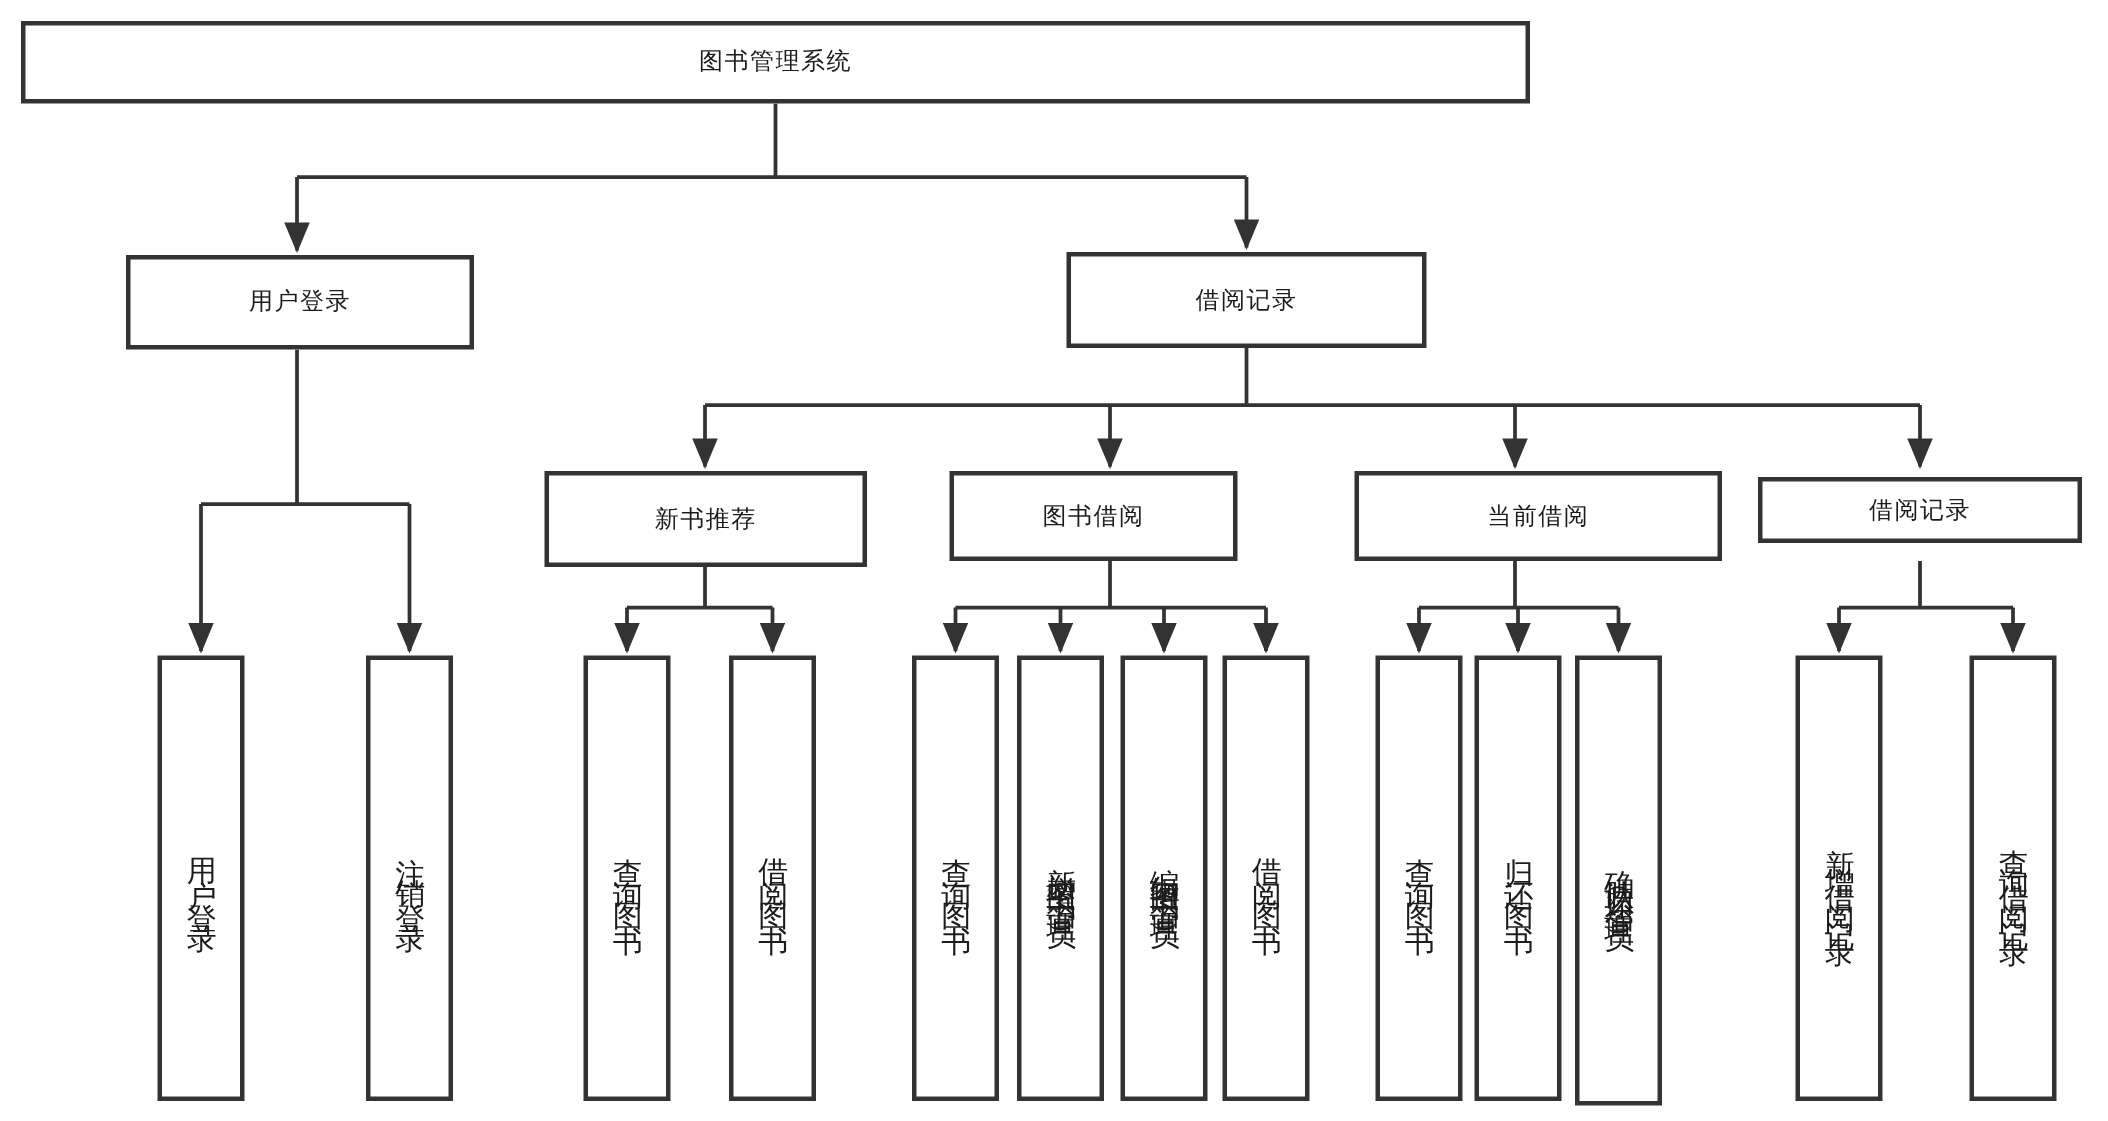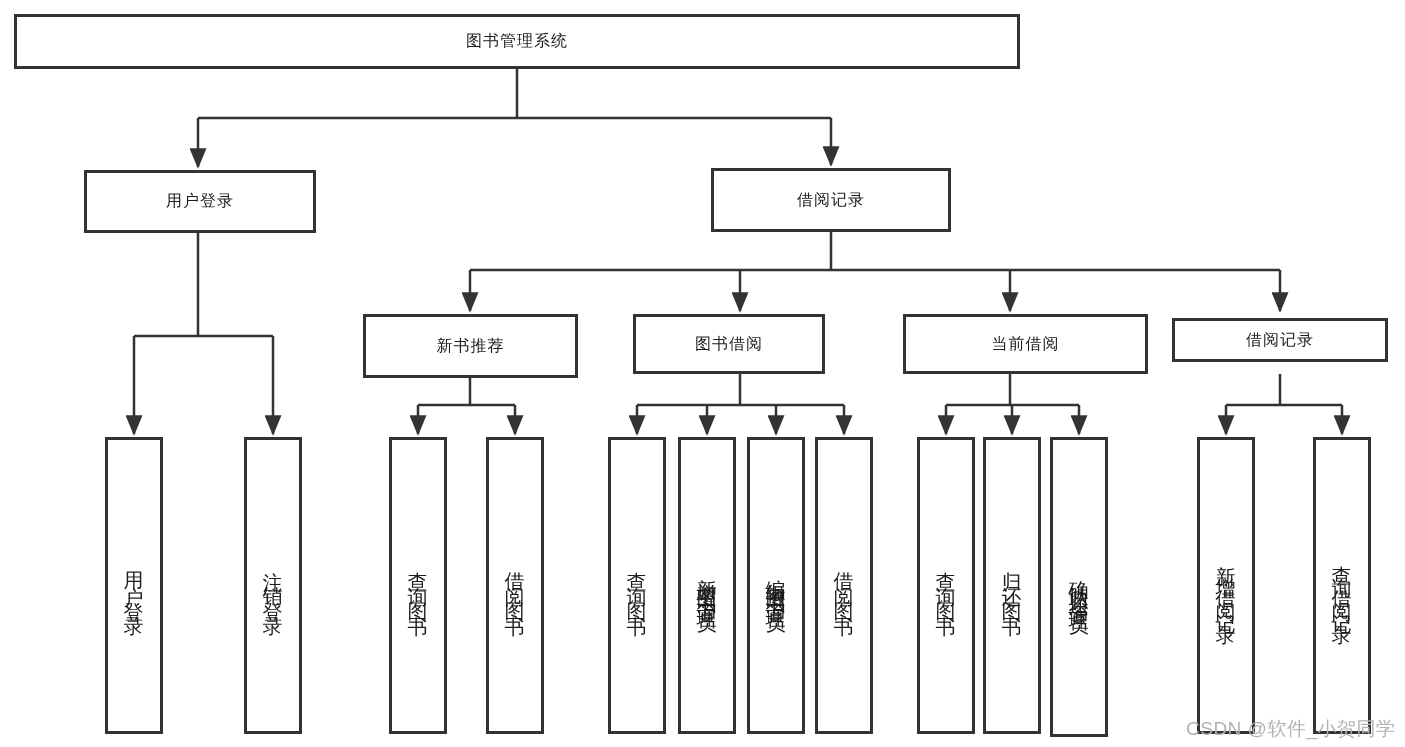--- a/index.html
+++ b/index.html
@@ -159,15 +159,14 @@
     <span class="v-label">确认归还（管理员）</span>
   </div>
 
   <div class="box leaf mid" style="left:1197px; top:437px; width:58px; height:297px;">
     <span class="v-label">新增借阅记录</span>
   </div>
   <div class="box leaf mid" style="left:1313px; top:437px; width:58px; height:297px;">
     <span class="v-label">查询借阅记录</span>
   </div>
 
-  <div id="watermark">CSDN @软件_小贺同学</div>
 
 </div>
 
 </body></html>

